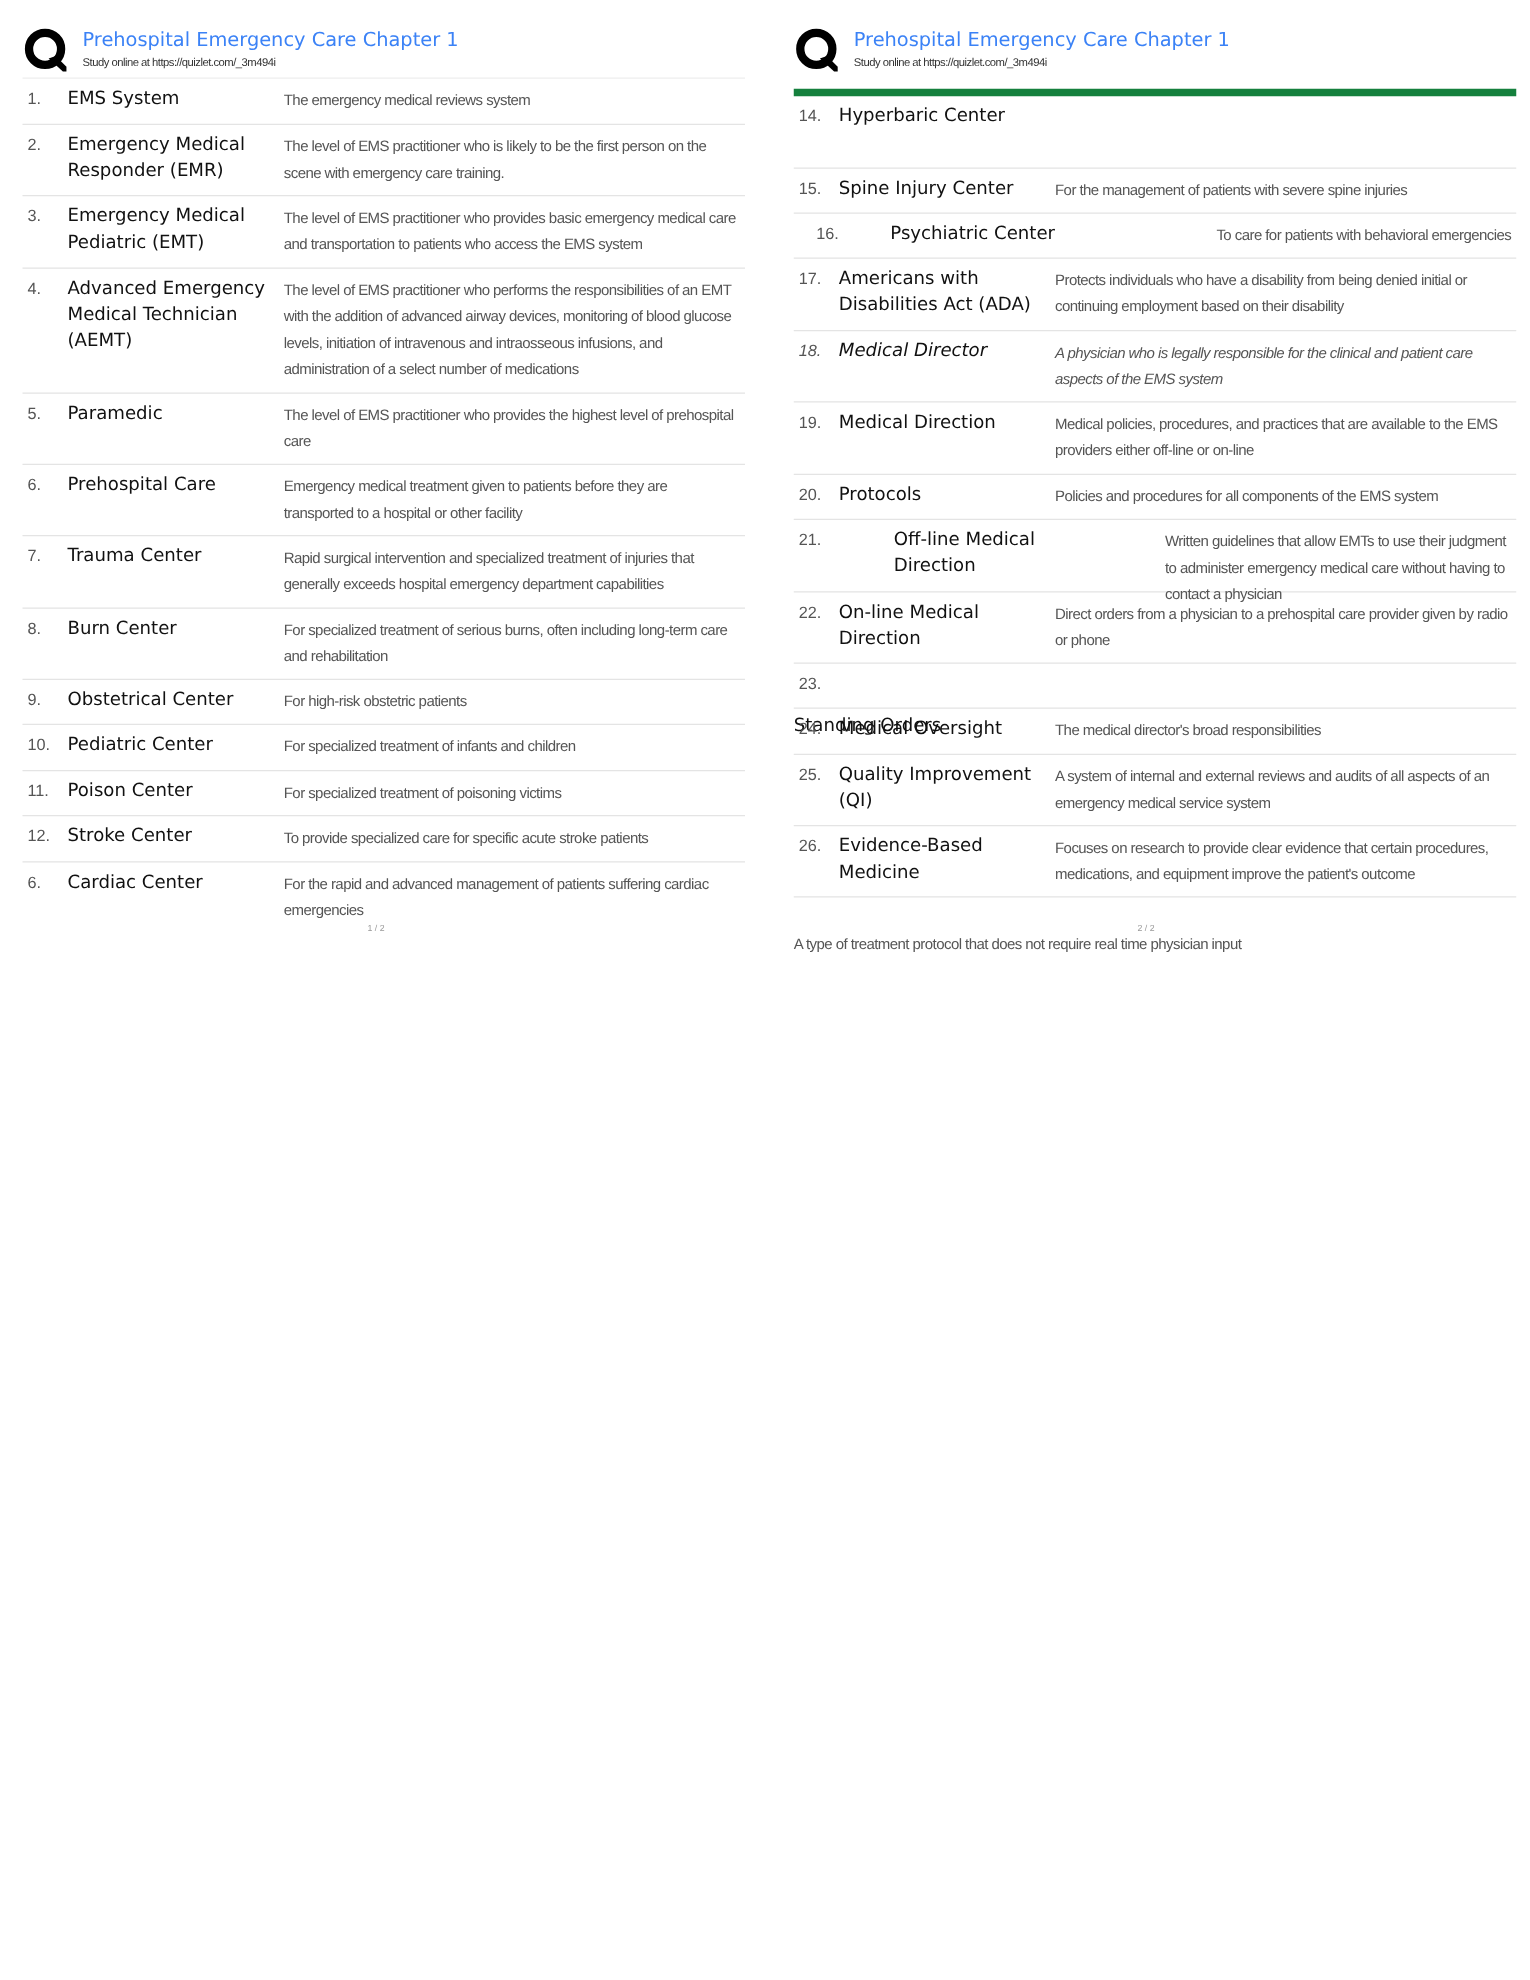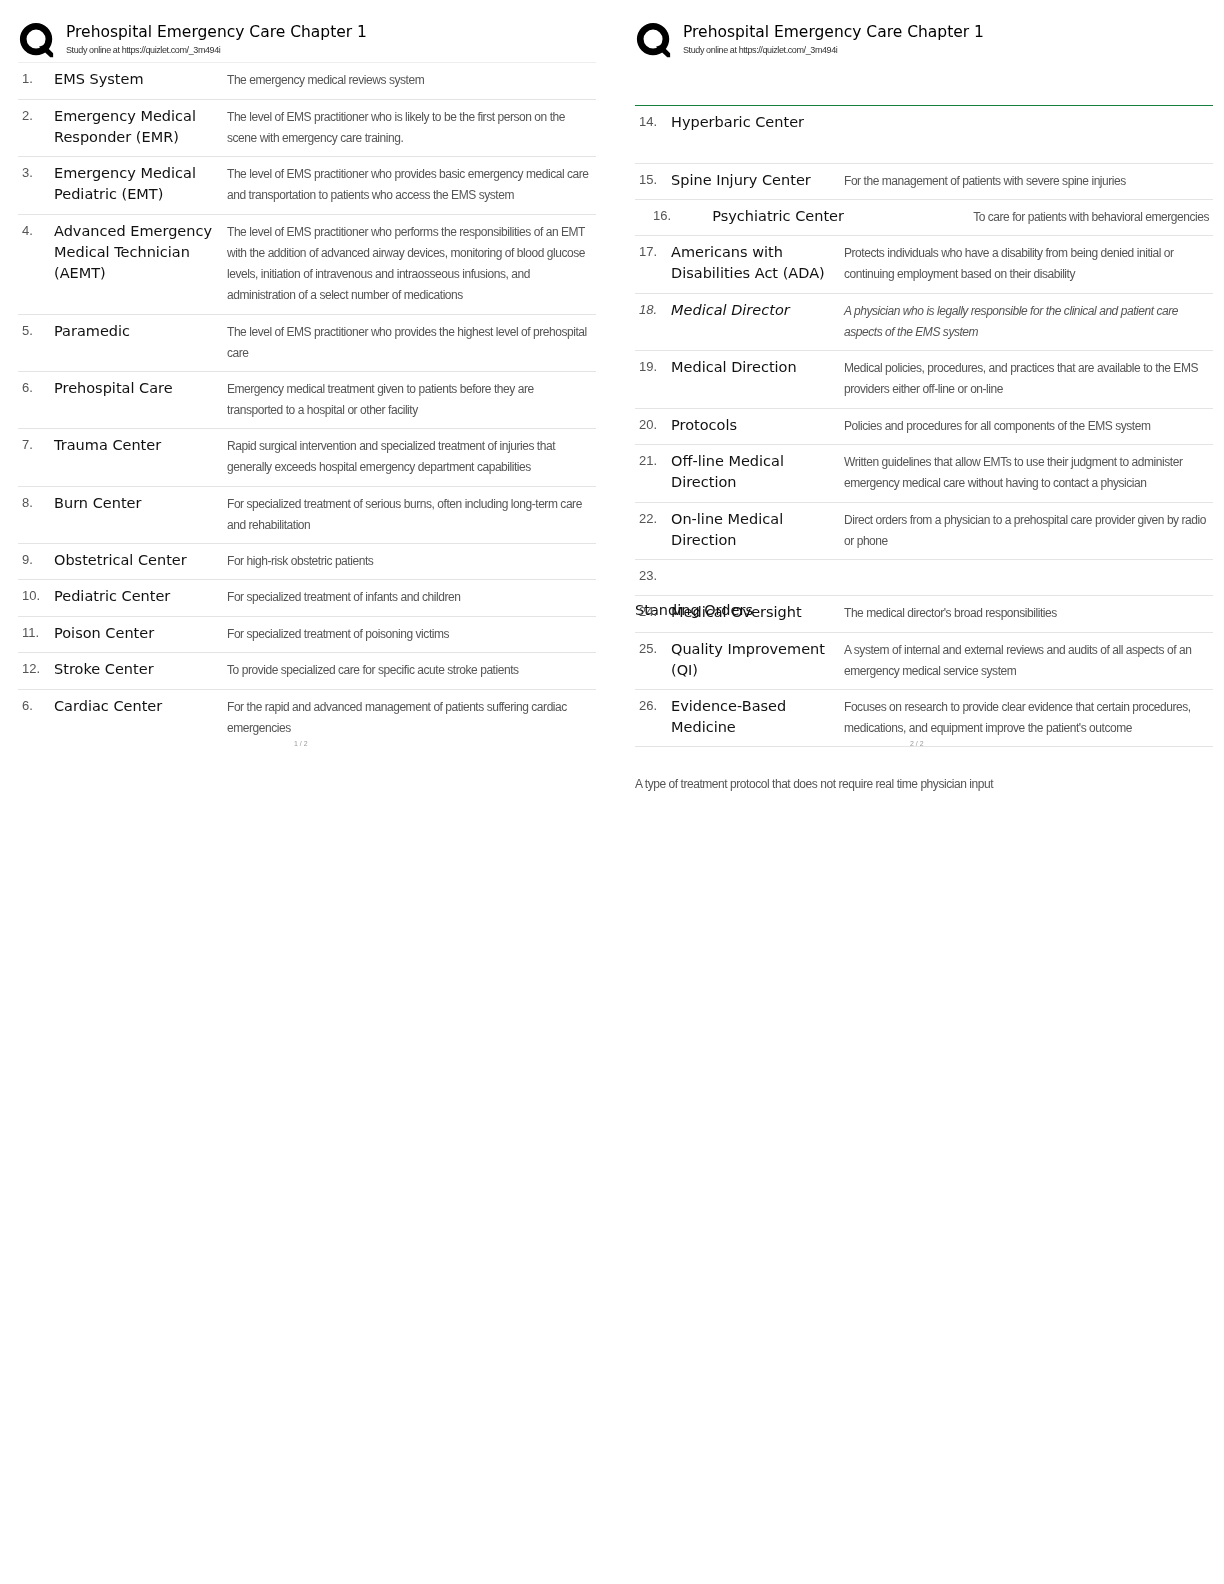--- a/index.html
+++ b/index.html
@@ -8,31 +8,31 @@
     position: absolute; top: 0; width: 578px; height: 760px;
     font-family: "DejaVu Sans", sans-serif; color: #1a1a1a;
   }
   .page.p1 { left: 18px; }
   .page.p2 { left: 635px; }
   .header { position: relative; height: 60px; }
   .logo {
     position: absolute; left: 0; top: 22px; width: 38px; height: 38px;
   }
   .title {
-    position: absolute; left: 48px; top: 23px; font-size: 15.5px; color: #000000;
+    position: absolute; left: 48px; top: 23px; font-size: 15.5px; color: #3b82f6;
     white-space: nowrap;
   }
   .subtitle {
     position: absolute; left: 48px; top: 45px; font-size: 9px; color: #333;
     font-family: "Liberation Sans", sans-serif; letter-spacing: -0.4px;
     white-space: nowrap;
   }
   .rows { position: absolute; left: 0; right: 0; }
   .p1 .rows { top: 62px; border-top: 1px solid #eeeeee; }
-  .p2 .rows { top: 71px; border-top: 1px solid #15803d; margin-top: 34px; }
+  .p2 .rows { top: 71px; border-top: 6px solid #15803d; }
   .row {
     display: flex; border-bottom: 1px solid #e4e4e4; padding: 6px 0 6px 0;
     box-sizing: border-box;
   }
   .num {
     width: 32px; flex: 0 0 32px; font-family: "Liberation Sans", sans-serif;
     font-size: 13px; color: #555; padding-left: 4px; padding-top: 2px;
   }
   .term {
     width: 173px; flex: 0 0 173px; font-size: 14.5px; line-height: 21px;
@@ -169,21 +169,21 @@
     <div class="row" style="height:58px;">
         <div class="num">19.</div>
         <div class="term">Medical Direction</div>
         <div class="def">Medical policies, procedures, and practices that are available to the EMS providers either off-line or on-line</div>
       </div>
     <div class="row" style="height:36px;">
         <div class="num">20.</div>
         <div class="term">Protocols</div>
         <div class="def">Policies and procedures for all components of the EMS system</div>
       </div>
-    <div class="row" style="height:58px;">
+    <div class="row" style="height:58px;gap:44px;">
         <div class="num">21.</div>
         <div class="term">Off-line Medical Direction</div>
         <div class="def">Written guidelines that allow EMTs to use their judgment to administer emergency medical care without having to contact a physician</div>
       </div>
     <div class="row" style="height:57px;">
         <div class="num">22.</div>
         <div class="term">On-line Medical Direction</div>
         <div class="def">Direct orders from a physician to a prehospital care provider given by radio or phone</div>
       </div>
     <div class="row" style="height:36px;flex-direction:column;">

